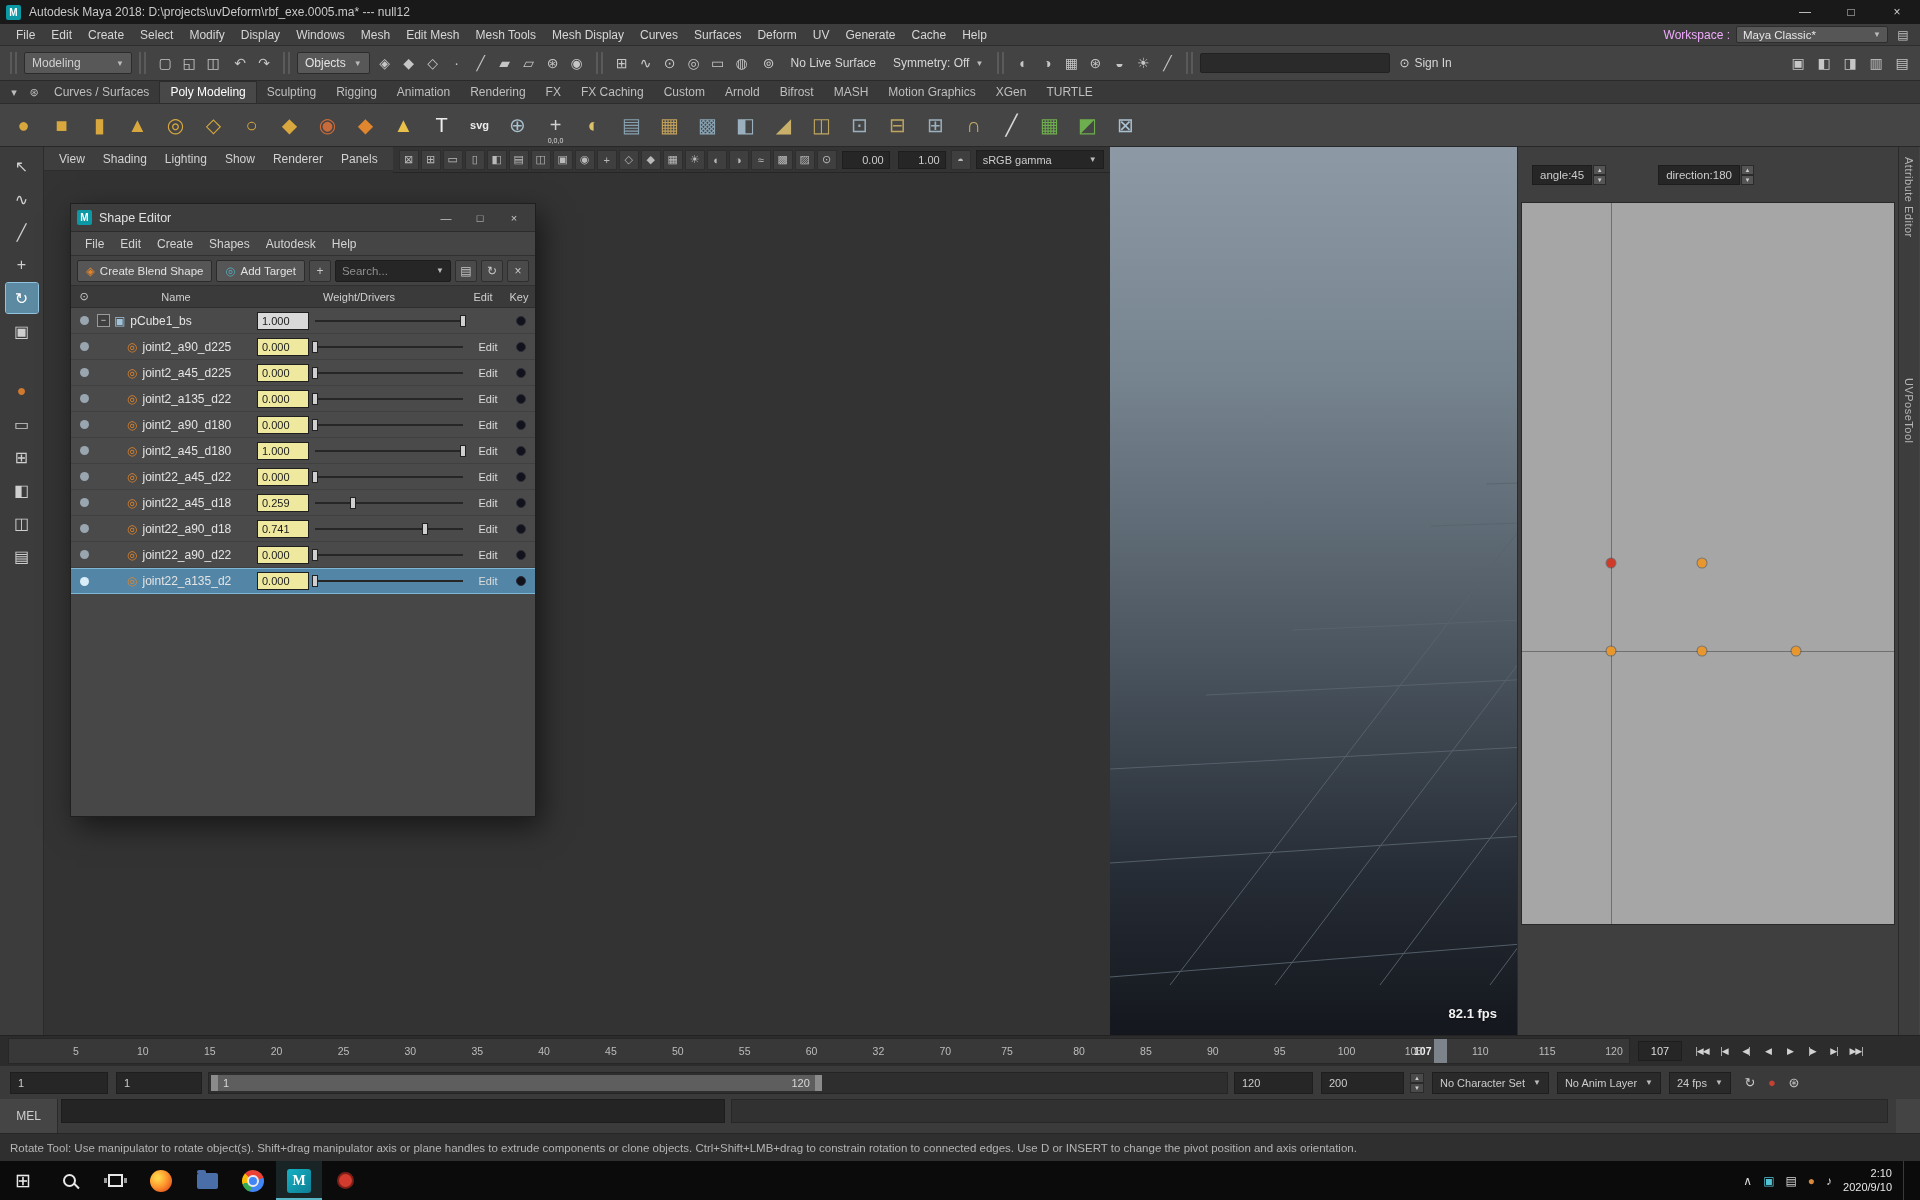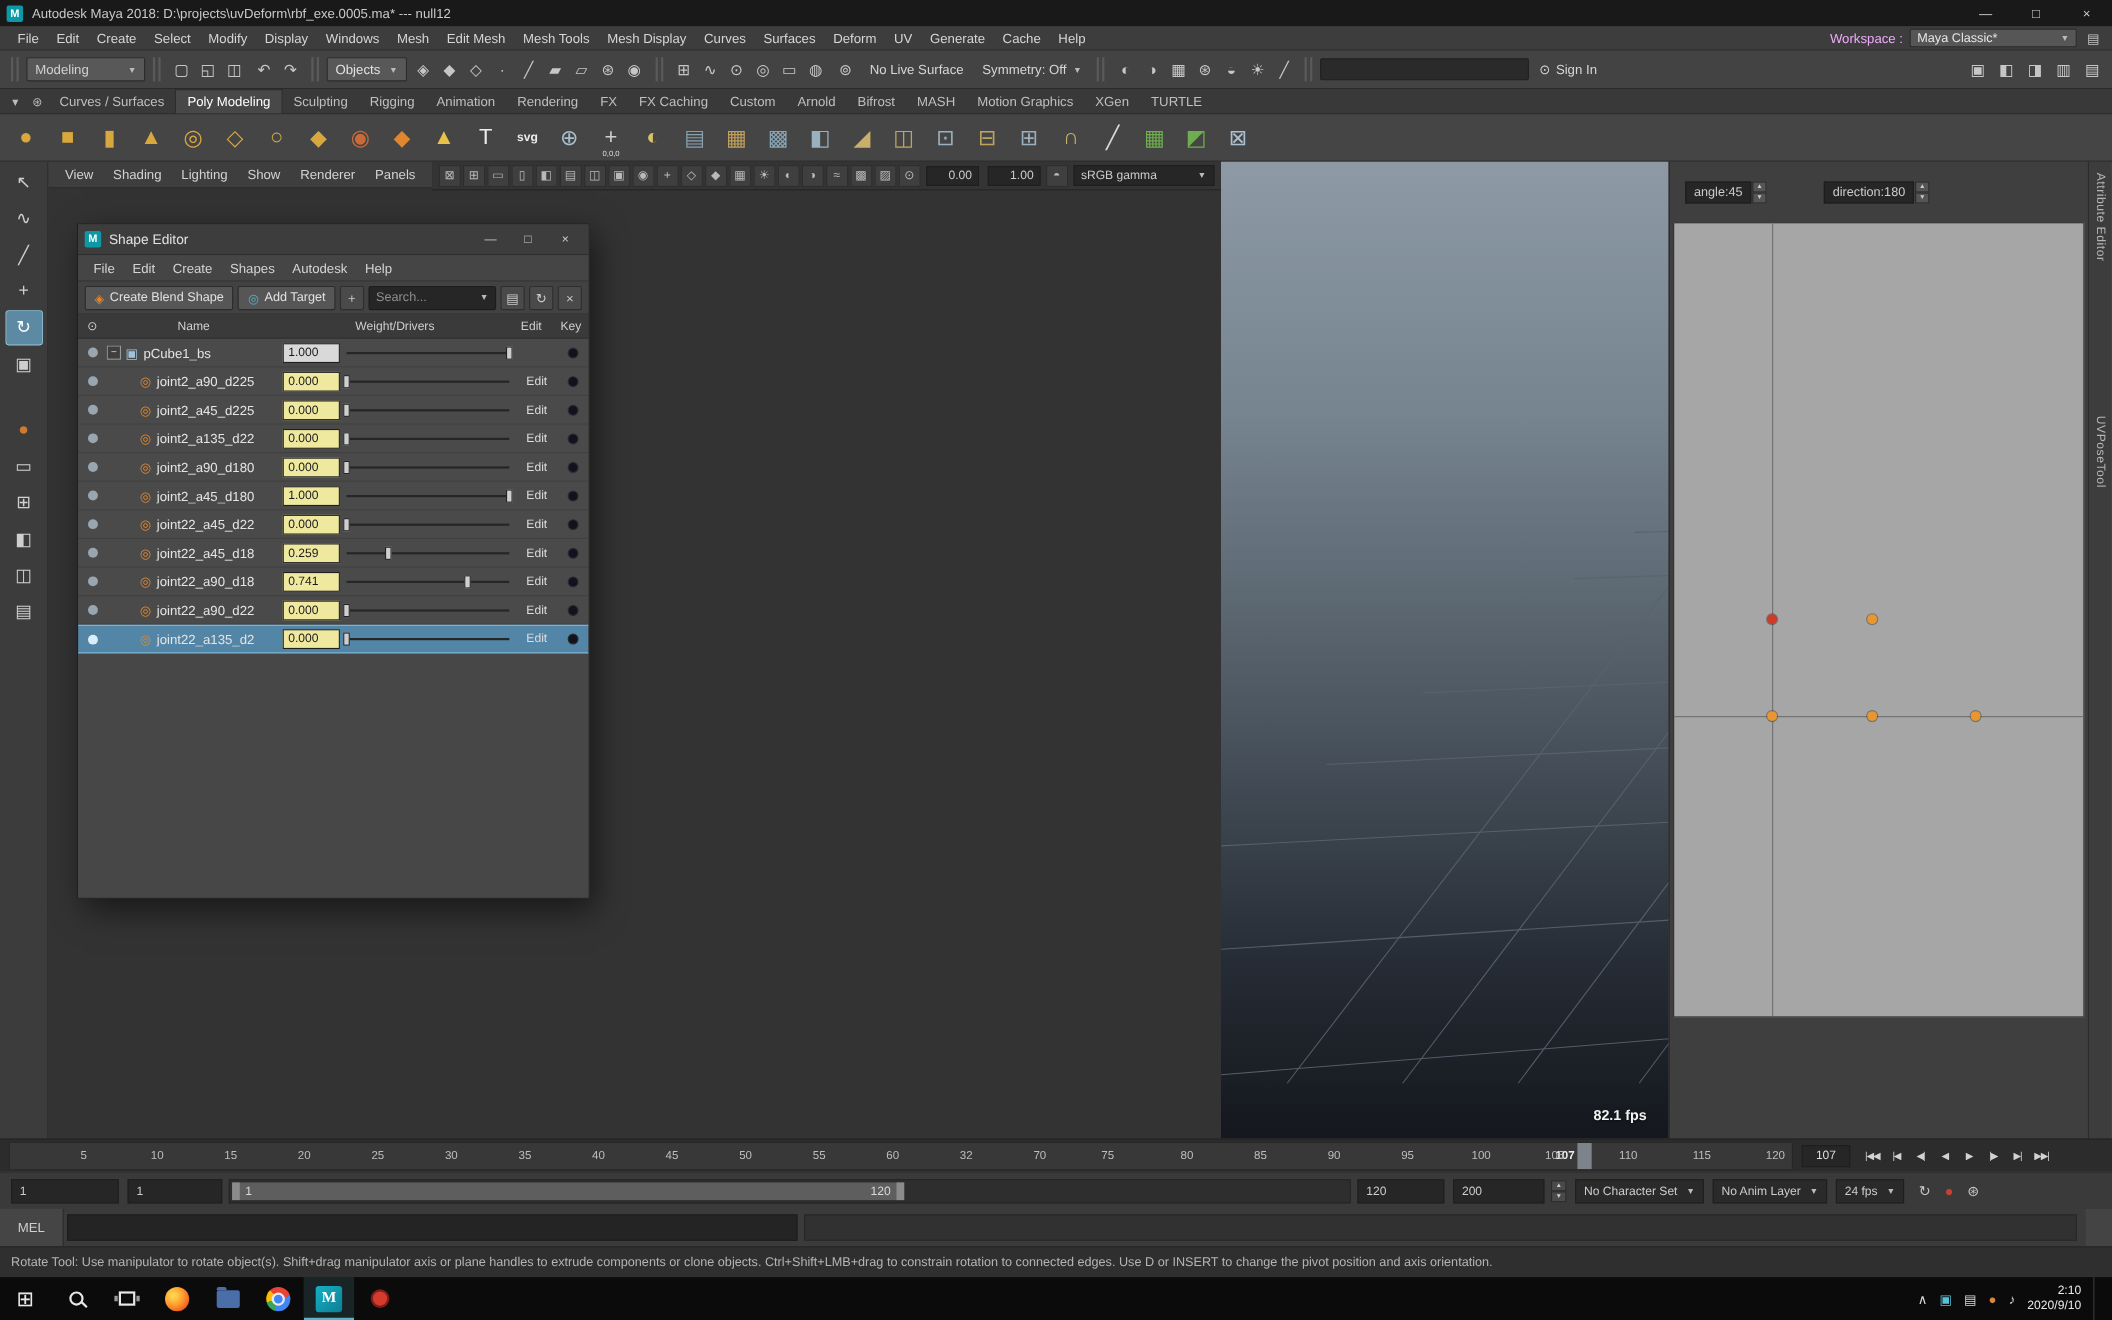--- a/index.html
+++ b/index.html
@@ -182,21 +182,21 @@
   .rs-handle{position:absolute;top:2px;bottom:2px;width:7px;background:#8b8b8b}
   .rs-select{height:22px;background:#2a2a2a;border:1px solid #1e1e1e;display:flex;align-items:center;
              padding:0 7px;gap:8px;font-size:11px;color:#ccc;margin-left:8px;flex:none;white-space:nowrap}
   .rs-stepper{display:flex;flex-direction:column;margin-left:6px}
   .rs-stepper span{width:14px;height:10px;background:#4a4a4a;border:1px solid #2a2a2a;font-size:6px;
                    color:#ccc;display:flex;align-items:center;justify-content:center}
   .rs-icon{width:22px;height:22px;display:flex;align-items:center;justify-content:center;color:#c8c8c8;
            font-size:13px;flex:none}
 
   
-  .commandline{position:absolute;top:1099px;height:34px;width:1896px;background:#3b3b3b;display:flex;align-items:center}
+  .commandline{position:absolute;top:1099px;height:34px;width:1896px;background:#3b3b3b;display:flex;align-items:flex-start}
   .mel-label{width:58px;height:100%;background:#454545;border-right:1px solid #2a2a2a;display:flex;
              align-items:center;justify-content:center;color:#cfcfcf}
   .cmd-input{width:664px;height:24px;background:#242424;border:1px solid #1d1d1d;margin-left:3px}
   .cmd-result{flex:1;height:24px;background:#313131;border:1px solid #272727;margin:0 8px 0 6px}
   .helpline{position:absolute;top:1133px;height:28px;width:1920px;background:#2f2f2f;display:flex;
             align-items:center;padding-left:10px;color:#b4b4b4;font-size:11.5px;border-top:1px solid #262626}
 
   
   .taskbar{position:absolute;top:1161px;height:39px;width:1920px;background:#0b0b0b;display:flex;align-items:stretch}
   .tb-app{width:46px;display:flex;align-items:center;justify-content:center;position:relative}

